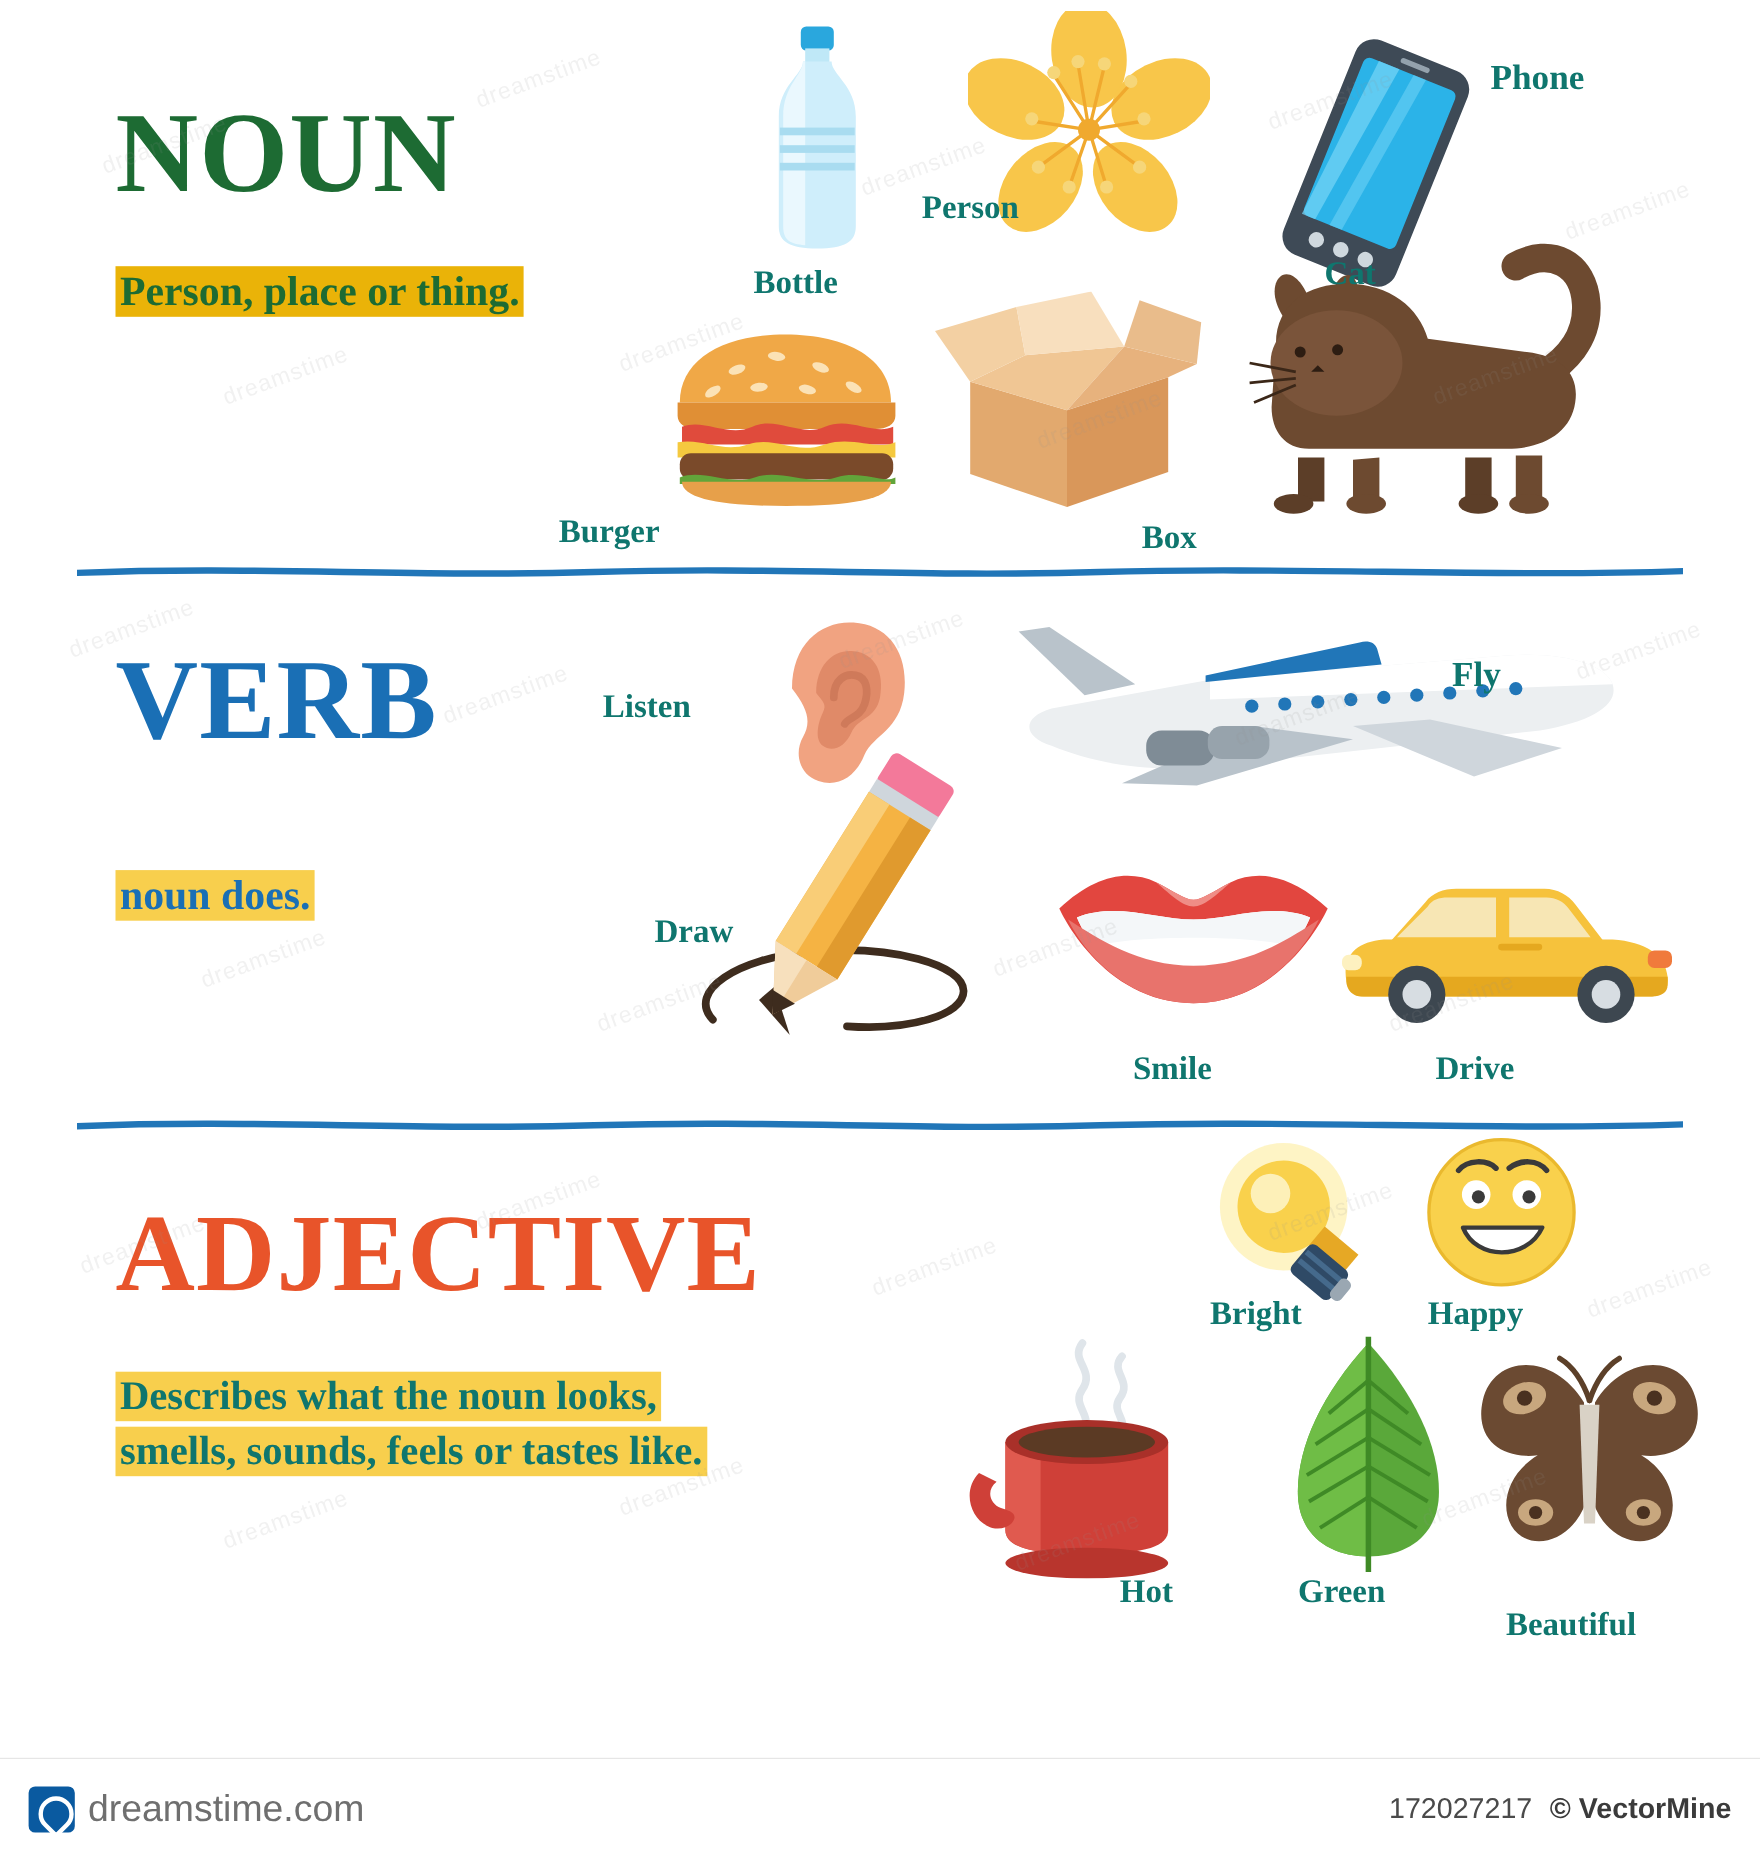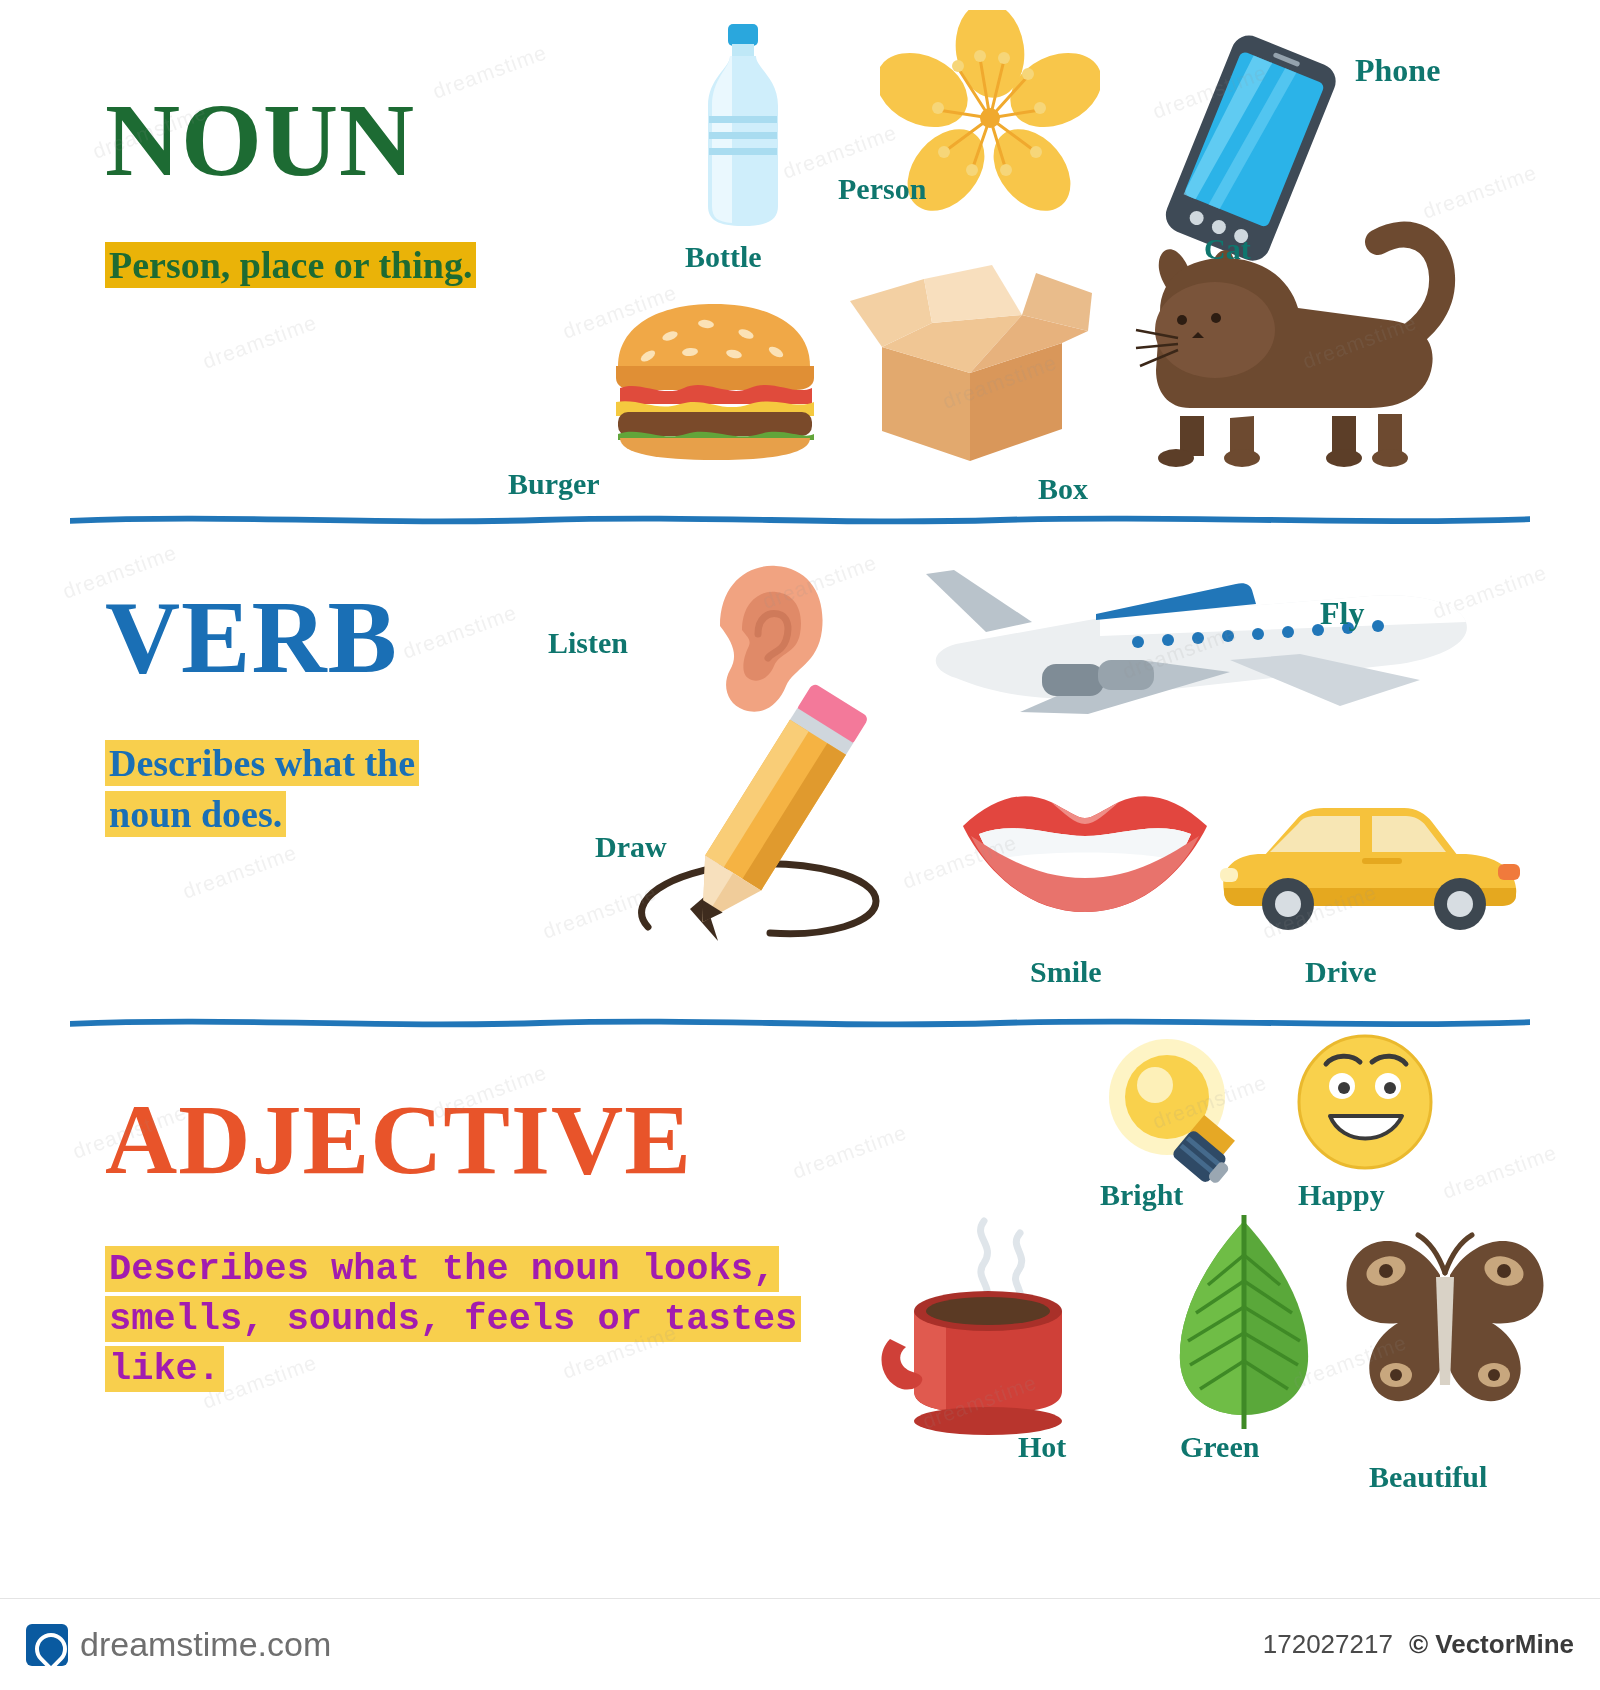--- a/index.html
+++ b/index.html
@@ -271,21 +271,21 @@
   <div class="divider" style="top:515px;">
     <svg viewBox="0 0 1460 12" preserveAspectRatio="none">
       <path d="M0 7 C160 -1 300 12 470 6 C640 0 760 12 930 6 C1100 0 1290 12 1460 5" stroke="#2176b8" stroke-width="7" fill="none" stroke-linecap="round"></path>
     </svg>
   </div>
 
   <div>
     <div class="heading" style="left:105px; top:585px; font-size:104px; color:#1a6fb5;">VERB</div>
 
     <div class="subtitle" style="left:105px; top:738px; font-size:38px; color:#1a6fb5; width:430px;">
-      <span class="hl" style="background:#f8cf4d;">Describes what the</span><br>
+      <br>
       <span class="hl" style="background:#f8cf4d;">noun does.</span>
     </div>
 
     <div class="art" style="left:690px; top:560px; width:150px; height:160px;">
       <svg viewBox="0 0 150 160" width="150" height="160">
         <path d="M30 66 C30 24 58 4 86 6 C118 8 136 34 132 70 C128 104 104 108 96 126 C88 146 72 156 54 150 C36 144 32 124 40 110 C48 96 44 84 30 66 Z" fill="#f1a381"></path>
         <path d="M52 70 C52 44 68 30 86 32 C106 34 114 52 110 74 C106 94 90 92 84 106 C78 120 66 124 58 118 C50 112 54 96 58 88 C62 80 58 78 52 70 Z" fill="#e08a68"></path>
         <path d="M68 74 C68 58 78 52 88 54 C98 56 100 68 96 80 C92 92 82 92 78 98" stroke="#cf7a5a" stroke-width="7" fill="none" stroke-linecap="round"></path>
       </svg>
     </div>
@@ -366,21 +366,21 @@
 
   <div class="divider" style="top:1018px;">
     <svg viewBox="0 0 1460 12" preserveAspectRatio="none">
       <path d="M0 7 C160 -1 300 12 470 6 C640 0 760 12 930 6 C1100 0 1290 12 1460 5" stroke="#2176b8" stroke-width="7" fill="none" stroke-linecap="round"></path>
     </svg>
   </div>
 
   <div>
     <div class="heading" style="left:105px; top:1090px; font-size:100px; color:#e8542a;">ADJECTIVE</div>
 
-    <div class="subtitle" style="left:105px; top:1245px; font-size:37px; color:#a21caf; width:760px;font-family:Liberation Mono, monospace;">
+    <div class="subtitle" style="left:105px; top:1245px; font-size:37px; color:#0f766e; width:760px;">
       <span class="hl" style="background:#f8cf4d;">Describes what the noun looks,</span><br>
       <span class="hl" style="background:#f8cf4d;">smells, sounds, feels or tastes like.</span>
     </div>
 
     <div class="art" style="left:1085px; top:1035px; width:190px; height:160px;">
       <svg viewBox="0 0 190 160" width="190" height="160">
         <circle cx="82" cy="62" r="58" fill="#fdeea6" opacity="0.65"></circle>
         <circle cx="82" cy="62" r="42" fill="#f9d14c"></circle>
         <circle cx="70" cy="50" r="18" fill="#fdf3c4" opacity="0.9"></circle>
         <g transform="rotate(40 120 104)">

